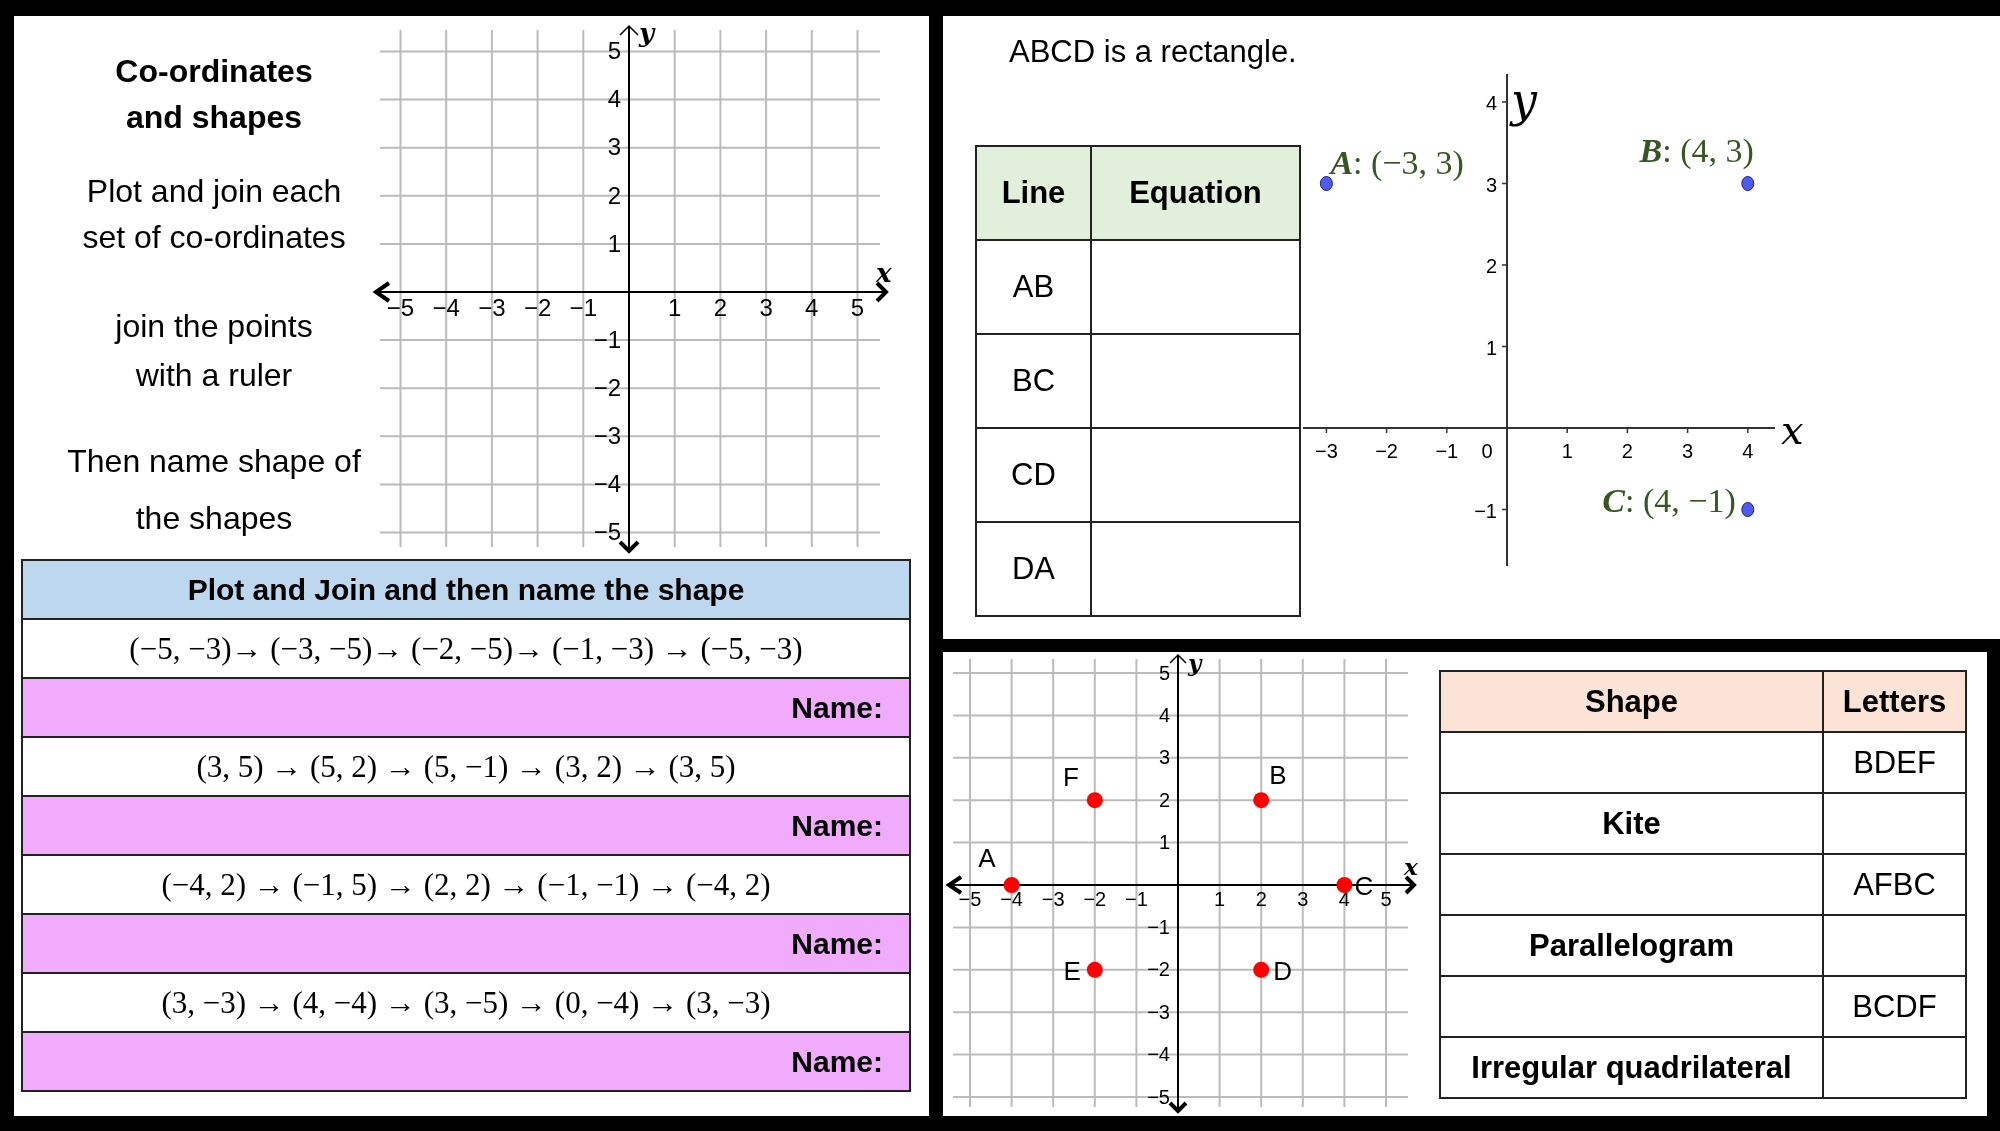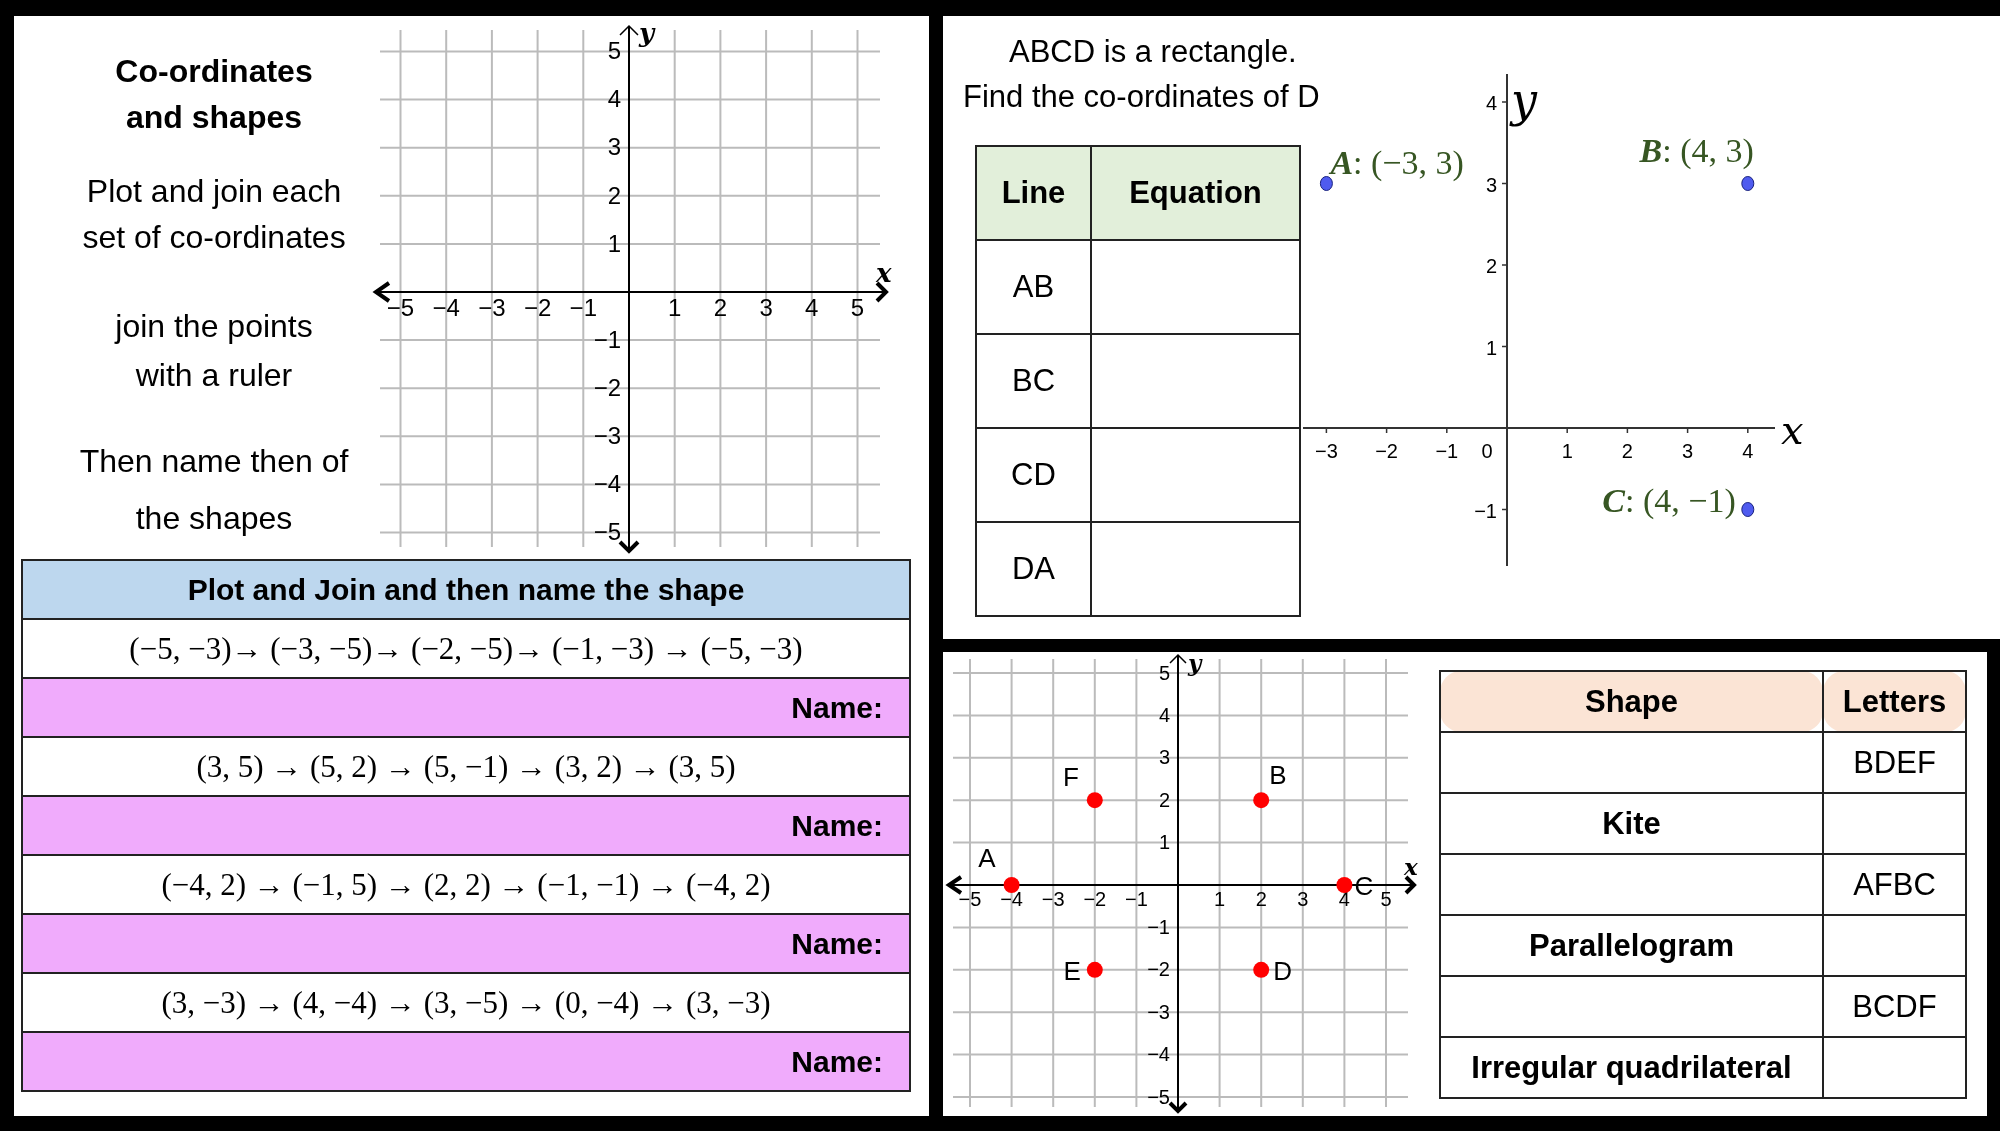--- a/index.html
+++ b/index.html
@@ -27,34 +27,34 @@
   
   .tr-text { position: absolute; font-size: 31px; }
   .etable { position: absolute; left: 32px; top: 129px; width: 324px; border-collapse: collapse; table-layout: fixed; }
   .etable td { border: 2px solid #222; height: 90px; text-align: center; font-size: 31px; }
   .etable .hdr td { background: #E2EFDA; font-weight: bold; }
   .pt-label { font-family: "Liberation Serif", "DejaVu Serif", serif; font-weight: bold; font-size: 34px; fill: #375623; }
 
   
   .stable { position: absolute; left: 496px; top: 18px; width: 526px; border-collapse: collapse; table-layout: fixed; }
   .stable td { border: 2px solid #222; height: 57px; text-align: center; font-size: 31px; }
-  .stable .hdr td { background: #FBE4D5; font-weight: bold; border-radius: 21px; }
+  .stable .hdr td { background: #FBE4D5; font-weight: bold; }
   .stable .shape { font-weight: bold; }
 </style>
 </head>
 <body>
 
 <div class="panel" id="p-left">
   <div class="intro bold" style="top:32px">Co-ordinates</div>
   <div class="intro bold" style="top:78px">and shapes</div>
   <div class="intro" style="top:152px">Plot and join each</div>
   <div class="intro" style="top:198px">set of co-ordinates</div>
   <div class="intro" style="top:287px">join the points</div>
   <div class="intro" style="top:336px">with a ruler</div>
-  <div class="intro" style="top:422px">Then name then of</div>
+  <div class="intro" style="top:422px">Then name shape of</div>
   <div class="intro" style="top:479px">the shapes</div>
 
   <svg id="grid-left" width="915" height="545">
       <line x1="386.5" y1="14" x2="386.5" y2="531" stroke="#BBBBBB" stroke-width="2"></line>
       <line x1="432.2" y1="14" x2="432.2" y2="531" stroke="#BBBBBB" stroke-width="2"></line>
       <line x1="477.9" y1="14" x2="477.9" y2="531" stroke="#BBBBBB" stroke-width="2"></line>
       <line x1="523.6" y1="14" x2="523.6" y2="531" stroke="#BBBBBB" stroke-width="2"></line>
       <line x1="569.3" y1="14" x2="569.3" y2="531" stroke="#BBBBBB" stroke-width="2"></line>
       <line x1="660.7" y1="14" x2="660.7" y2="531" stroke="#BBBBBB" stroke-width="2"></line>
       <line x1="706.4" y1="14" x2="706.4" y2="531" stroke="#BBBBBB" stroke-width="2"></line>
@@ -132,21 +132,20 @@
         </tr>
     <tr>
           <td class="name">Name:</td>
         </tr>
   </tbody>
     </table>
 </div>
 
 <div class="panel" id="p-tr">
   <div class="tr-text" style="left:66px; top:18px;">ABCD is a rectangle.</div>
-  <div class="tr-text" style="left:20px; top:63px;">Find the co-ordinates of D</div>
 
   <table class="etable">
     <colgroup>
         <col style="width:115px">
         <col style="width:209px">
       </colgroup>
     <tbody>
         <tr class="hdr">
       <td>Line</td>
       <td>Equation</td>

